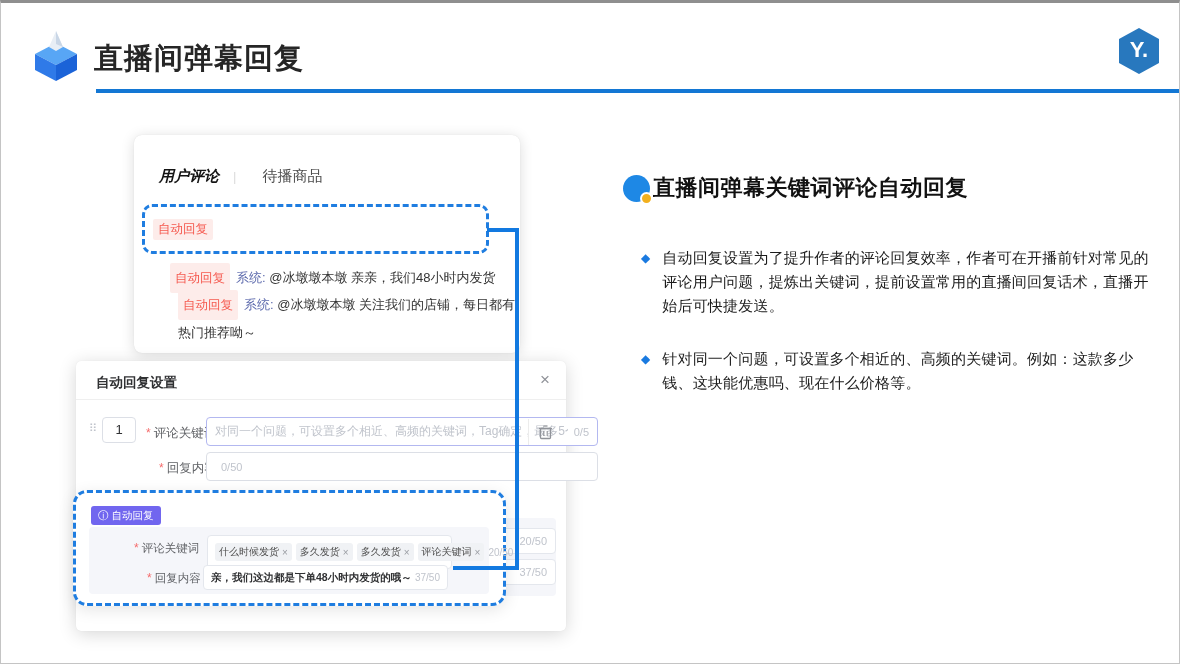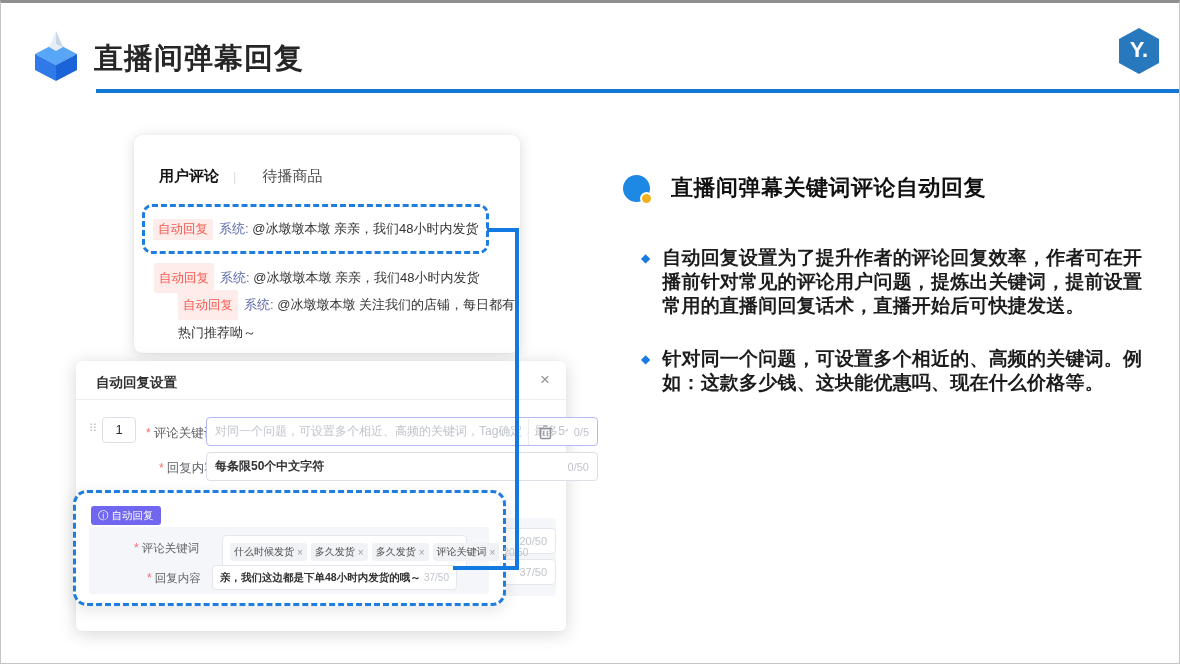--- a/index.html
+++ b/index.html
@@ -17,35 +17,35 @@
   .brand { right:18px; top:24px; display:flex; align-items:center; gap:8px; }
   .brand-text-name { font-size:21px; font-weight:700; color:#2878bf; letter-spacing:2px; line-height:1; }
   .brand-text-domain { font-size:7px; font-weight:700; color:#2878bf; letter-spacing:3.5px; margin-top:3px; }
 
   
   .card {
     left:133px; top:132px; width:386px; height:218px; background:#fff; border-radius:8px;
     box-shadow:0 2px 14px rgba(0,0,0,.14), 0 0 1px rgba(0,0,0,.12);
   }
   .tabs { position:absolute; left:25px; top:32px; display:flex; align-items:center; gap:14px; font-size:15px; }
-  .tab-active { color:#141414; font-weight:700; }
+  .tab-active { color:#141414; font-weight:700;font-style:italic; }
   .tab-divider { color:#dcdcdc; font-size:13px; }
   .tab-inactive { color:#4d4d4d; font-weight:400;margin-left:12px; }
   .hl-box {
     position:absolute; left:8px; top:69px; width:347px; height:50px;
     border:3px dashed #1f7de0; border-radius:10px; background:#fff;
     display:flex; align-items:center; padding:0 8px;
   }
   .reply-badge {
     display:inline-block; background:#fdecea; color:#f5594f; font-size:12.5px;
     padding:2px 5px; border-radius:2px; margin-right:6px; white-space:nowrap;
   }
   .sys { color:#5f6cae; }
   .comment-line { font-size:13px; color:#333; line-height:26px; }
-  .c-row2 { position:absolute; left:20px; top:128px; width:350px; }
+  .c-row2 { position:absolute; left:36px; top:128px; width:350px; }
   .c-row3 { position:absolute; left:20px; top:155px; width:350px;margin-left:24px; }
 
   
   .modal {
     left:75px; top:358px; width:490px; height:270px; background:#fff; border-radius:5px;
     box-shadow:0 3px 18px rgba(0,0,0,.16), 0 0 1px rgba(0,0,0,.1);
   }
   .modal-title { position:absolute; left:20px; top:13px; font-size:13.5px; font-weight:700; color:#303133; }
   .modal-close { position:absolute; right:16px; top:10px; font-size:17px; color:#909399; cursor:pointer; line-height:1; }
   .modal-rule { position:absolute; left:0; top:38px; width:100%; height:1px; background:#efefef; }
@@ -83,39 +83,39 @@
     left:72px; top:487px; width:433px; height:116px; background:#fff;
     border:3.5px dashed #1f7de0; border-radius:14px;
     box-shadow:0 4px 16px rgba(0,0,0,.10);
   }
   .ex-badge { position:absolute; left:15px; top:13px; background:#7166ef; color:#fff; font-size:10.5px;
               border-radius:3px; padding:2.5px 7px; display:flex; align-items:center; gap:3px; }
   .ex-panel { position:absolute; left:13px; top:34px; width:400px; height:67px; background:#f5f6fa; border-radius:4px; }
   .ex-lbl { position:absolute; font-size:11.5px; color:#606266; white-space:nowrap;text-align:center; }
   .ex-in { position:absolute; background:#fff; border:1px solid #e4e7ed; border-radius:4px;
            display:flex; align-items:center; padding:0 7px; }
-  .ex-in-kw { left:118px; top:8px; width:245px; height:34px; gap:4px;margin-left:15px; }
-  .ex-in-rp { left:123px; top:38px; width:245px; height:25px;justify-content:flex-end; }
+  .ex-in-kw { left:118px; top:8px; width:245px; height:34px; gap:4px; }
+  .ex-in-rp { left:114px; top:38px; width:245px; height:25px;justify-content:flex-end; }
   .tag { background:#f0f2f5; border-radius:3px; font-size:10px; color:#4d4d4d; padding:2px 4px;
          white-space:nowrap; display:flex; align-items:center; gap:3px; }
   .tag-x { color:#9a9da3; font-size:10px; cursor:pointer; }
   .ex-val { flex:1; font-size:10.5px; color:#303133; font-weight:700; white-space:nowrap; overflow:hidden; }
   .ex-counter { font-size:10px; color:#c0c4cc; margin-left:4px; }
 
   
-  .info-head { left:622px; top:170px; display:flex; align-items:flex-start; gap:18px; }
+  .info-head { left:622px; top:170px; display:flex; align-items:flex-start; gap:0; }
   .dot-icon { position:relative; width:30px; height:30px; margin-top:2px; }
   .dot-big { position:absolute; left:0; top:0; width:27px; height:27px; border-radius:50%; background:#1e88e5; }
   .dot-small { position:absolute; left:17px; top:17px; width:13px; height:13px; border-radius:50%; background:#f2b01e; border:2px solid #fff; }
   .info-title { font-size:22px; font-weight:700; color:#111; letter-spacing:0.5px; }
   .bullet { display:flex; gap:12px; width:512px; }
   .bullet-1 { left:640px; top:243px; }
   .bullet-2 { left:640px; top:344px; }
   .diamond { color:#1a7ae0; font-size:12px; line-height:24px; flex:0 0 auto; }
-  .bullet-text { font-size:19px; color:#1c1c1c; line-height:24px; font-weight:700; letter-spacing:0.2px; }
+  .bullet-text { font-size:15px; color:#1c1c1c; line-height:24px; font-weight:400; letter-spacing:0.2px; }
 
   
   #connector { left:0; top:0; width:1180px; height:664px; pointer-events:none; z-index:50; }
 </style>
 </head>
 <body>
 
 <div id="stage">
 
   <svg class="abs" style="left:29px;top:26px;" width="52" height="52" viewBox="0 0 52 52">
@@ -137,21 +137,20 @@
 
   <div class="abs card">
     <div class="tabs">
       <span class="tab-active">用户评论</span>
       <span class="tab-divider">|</span>
       <span class="tab-inactive">待播商品</span>
     </div>
 
     <div class="hl-box">
       <span class="reply-badge">自动回复</span>
-      <span class="comment-line" style="white-space:nowrap;"><span class="sys">系统:</span> <span>@冰墩墩本墩 亲亲，我们48小时内发货</span></span>
     </div>
 
     <div class="c-row2 comment-line">
       <span class="reply-badge">自动回复</span><span class="sys">系统:</span> <span>@冰墩墩本墩 亲亲，我们48小时内发货</span>
     </div>
     <div class="c-row3 comment-line">
       <span class="reply-badge">自动回复</span><span class="sys">系统:</span> <span>@冰墩墩本墩 关注我们的店铺，每日都有热门推荐呦～</span>
     </div>
   </div>
 
@@ -176,21 +175,20 @@
       <line x1="1" y1="4.5" x2="14" y2="4.5" stroke="#909399" stroke-width="1.3"></line>
       <line x1="5.5" y1="2" x2="9.5" y2="2" stroke="#909399" stroke-width="1.3"></line>
       <line x1="5.8" y1="7" x2="5.8" y2="12" stroke="#909399" stroke-width="1.1"></line>
       <line x1="9.2" y1="7" x2="9.2" y2="12" stroke="#909399" stroke-width="1.1"></line>
     </svg>
 
     <div class="lbl-row2">
       <span class="lbl-indent"></span><span class="req-star">*</span><span class="fld-label">回复内容</span>
     </div>
     <div class="fakeinput in-rp">
-      <span class="val-dark">每条限50个中文字符</span>
       <span class="counter">0/50</span>
     </div>
 
     <div class="add-row">
       <span class="add-link">+ 增加自动回复</span>
       <span class="help-circle">?</span>
       <span class="add-hint">最多可建10条 还可以创建9条</span>
     </div>
 
     <div class="bg-panel">

